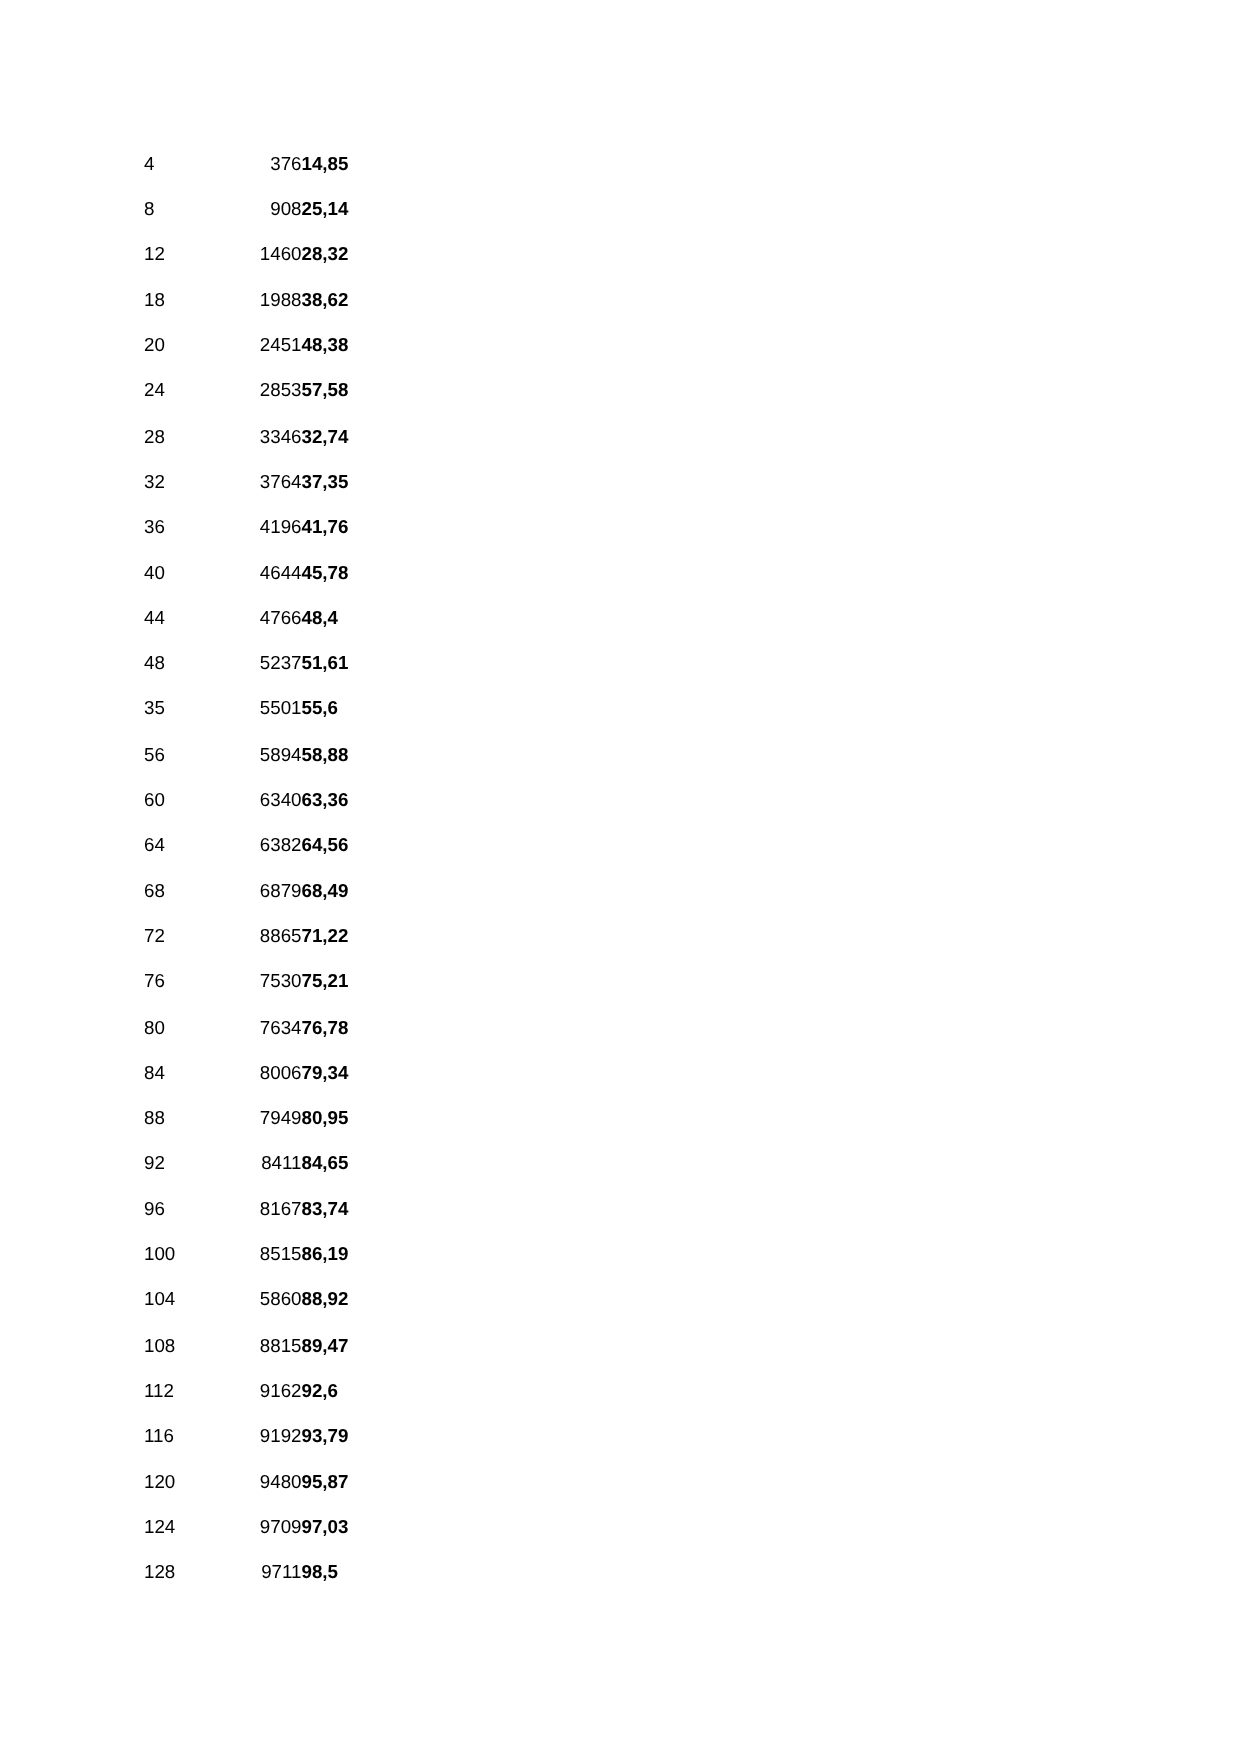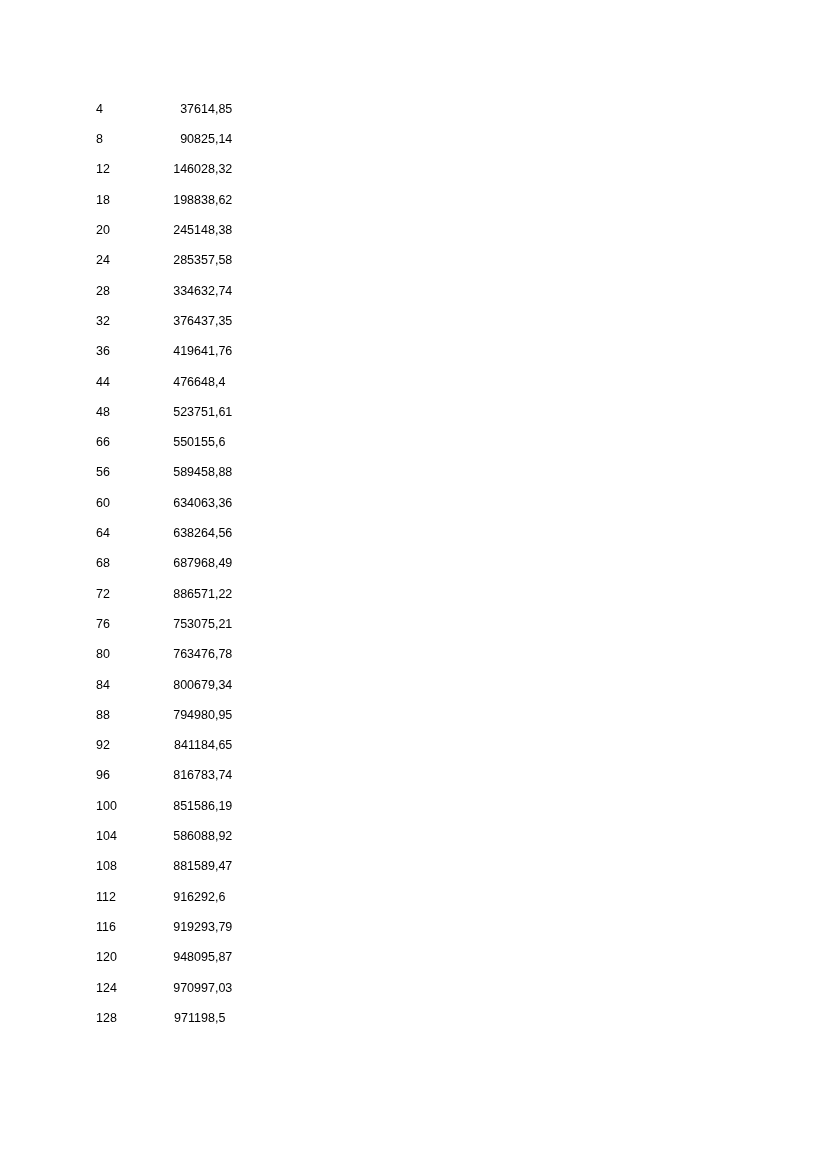--- a/index.html
+++ b/index.html
@@ -41,20 +41,21 @@
     text-align: left;
     padding-right: 0;
   }
   .col-b {
     width: 51px;
     text-align: right;
     padding-right: 6px;
   }
   .col-c {
     text-align: left;
+    font-weight: bold;
   }
 </style>
 </head>
 <body>
 
 <div class="page">
   <table class="data-table">
     <tbody>
         <tr>
           <td class="col-a">4</td>
@@ -95,31 +96,36 @@
           <td class="col-a">32</td>
           <td class="col-b">3764</td>
           <td class="col-c">37,35</td>
         </tr>
         <tr>
           <td class="col-a">36</td>
           <td class="col-b">4196</td>
           <td class="col-c">41,76</td>
         </tr>
         <tr>
+          <td class="col-a">40</td>
+          <td class="col-b">4644</td>
+          <td class="col-c">45,78</td>
+        </tr>
+        <tr>
           <td class="col-a">44</td>
           <td class="col-b">4766</td>
           <td class="col-c">48,4</td>
         </tr>
         <tr>
           <td class="col-a">48</td>
           <td class="col-b">5237</td>
           <td class="col-c">51,61</td>
         </tr>
         <tr>
-          <td class="col-a">66</td>
+          <td class="col-a">35</td>
           <td class="col-b">5501</td>
           <td class="col-c">55,6</td>
         </tr>
         <tr>
           <td class="col-a">56</td>
           <td class="col-b">5894</td>
           <td class="col-c">58,88</td>
         </tr>
         <tr>
           <td class="col-a">60</td>

